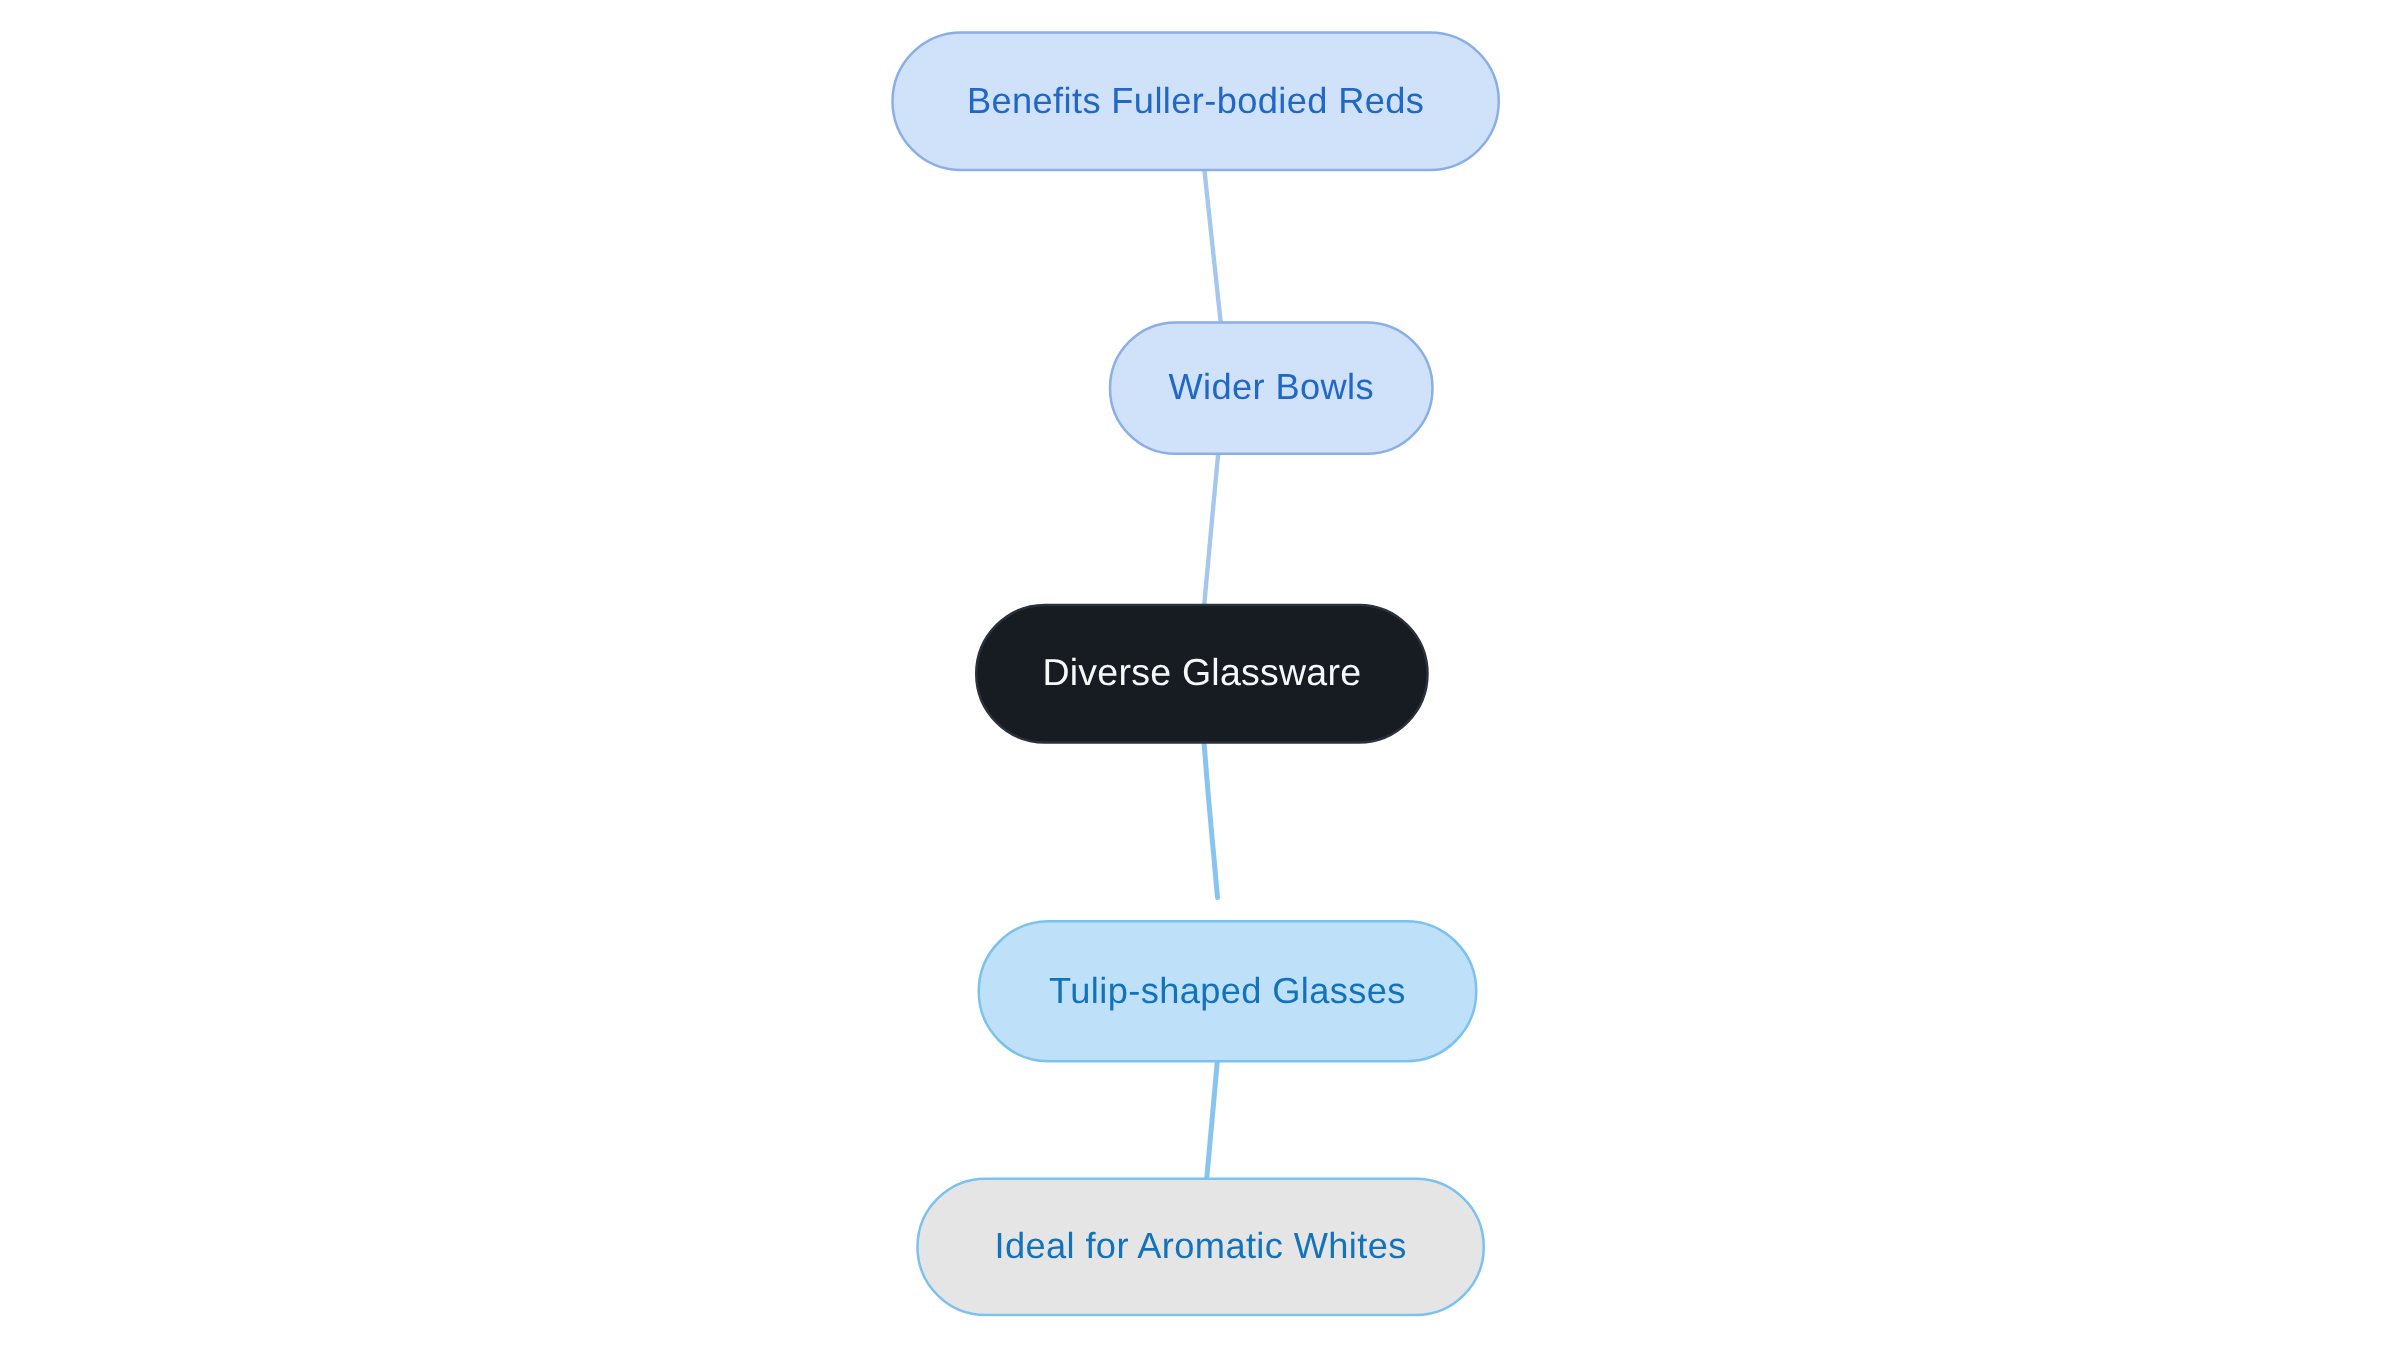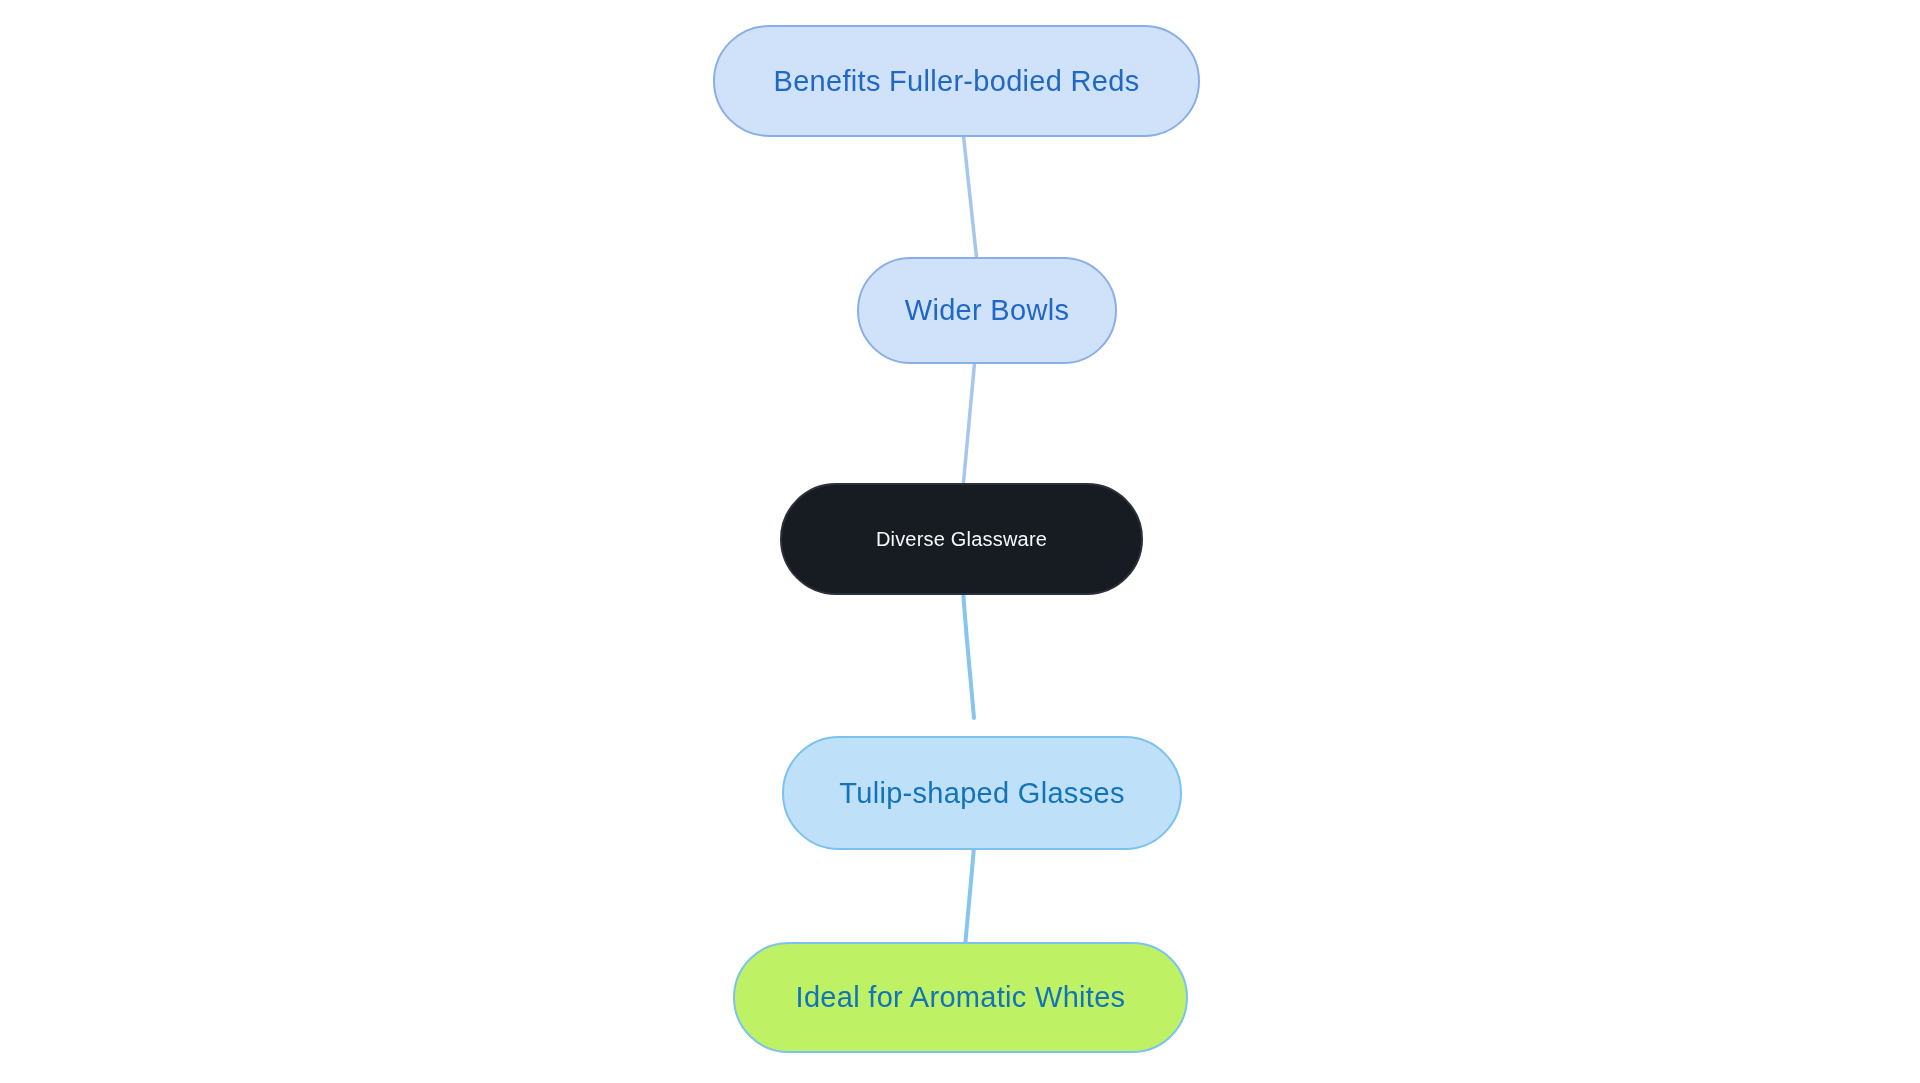--- a/index.html
+++ b/index.html
@@ -36,30 +36,30 @@
     font-size: 29px;
     letter-spacing: 0.3px;
     white-space: nowrap;
   }
   .node-benefits {
     left: 713px; top: 25px;
     width: 487px; height: 112px;
     border-radius: 56px;
   }
   .node-wider-bowls {
-    left: 857px; top: 257px;
+    left: 887px; top: 257px;
     width: 260px; height: 107px;
     border-radius: 54px;
     text-align: right;
   }
   .node-diverse {
     left: 780px; top: 483px;
     width: 363px; height: 112px;
     border-radius: 56px;
-    font-size: 20px;
+    font-size: 30px;
     letter-spacing: 0.2px;
   }
   .node-tulip {
     left: 782px; top: 736px;
     width: 400px; height: 114px;
     border-radius: 57px;
   }
   .node-ideal {
     left: 733px; top: 942px;
     width: 455px; height: 111px;
@@ -90,17 +90,17 @@
   </div>
 
   <div class="node node-diverse" style="background: rgb(23, 27, 34); border-color: rgb(43, 49, 58); color: rgb(247, 248, 250);">
     <span class="node-label">Diverse Glassware</span>
   </div>
 
   <div class="node node-tulip" style="background: rgb(191, 224, 249); border-color: rgb(124, 194, 238); color: rgb(18, 115, 187);">
     <span class="node-label">Tulip-shaped Glasses</span>
   </div>
 
-  <div class="node node-ideal" style="background: #bef264; border-color: rgb(124, 194, 238); color: rgb(18, 115, 187);">
+  <div class="node node-ideal" style="background: #e5e5e5; border-color: rgb(124, 194, 238); color: rgb(18, 115, 187);">
     <span class="node-label">Ideal for Aromatic Whites</span>
   </div>
 
 </div>
 
 </body></html>

